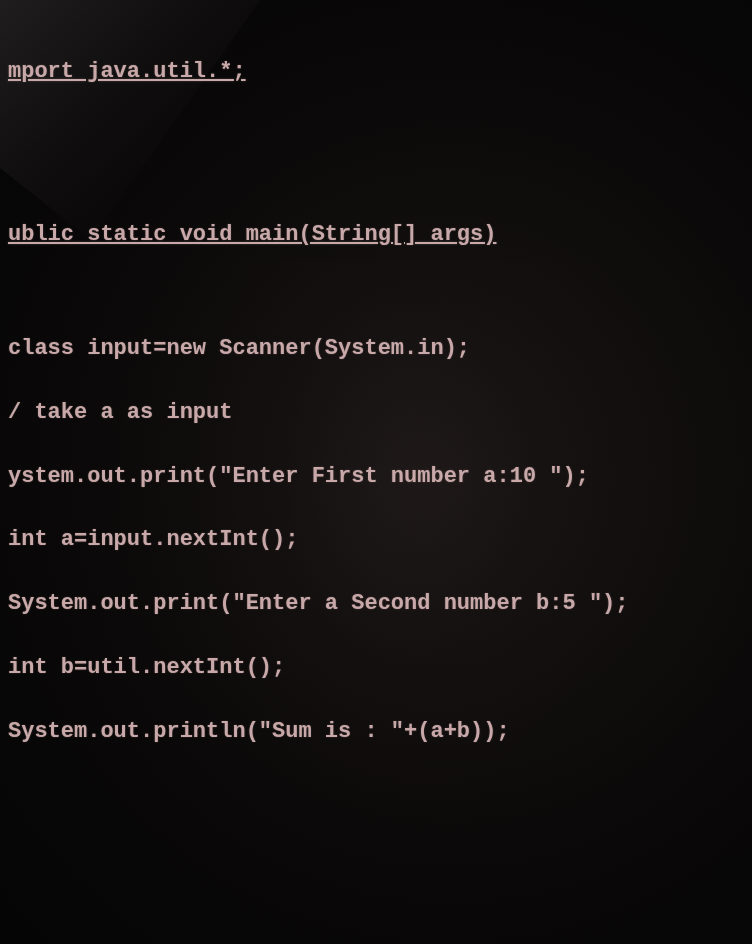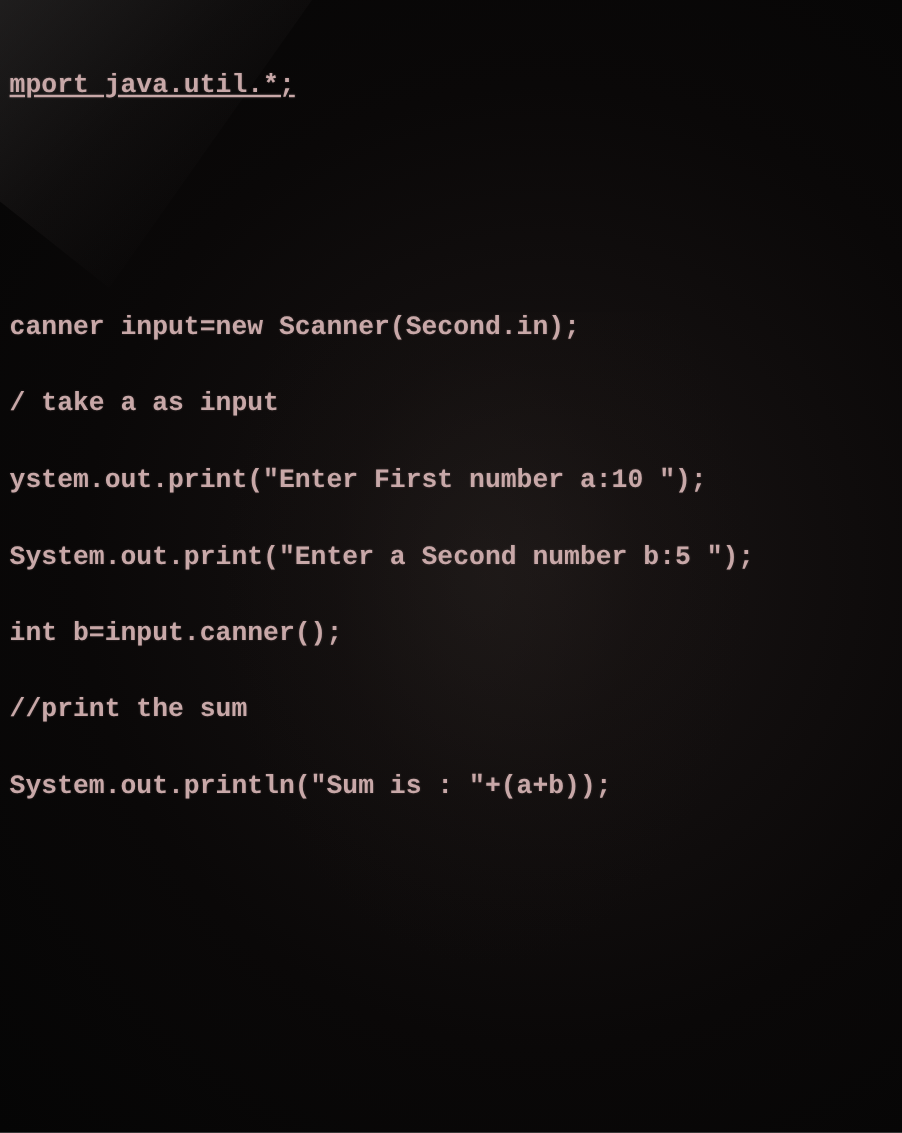--- a/index.html
+++ b/index.html
@@ -60,27 +60,28 @@
 </head>
 <body>
 
 <div class="glare"></div>
 <div class="reflection"></div>
 
 <div class="code-container">
 <span class="code-line first-set">mport java.util.*;</span>
 <span class="code-line first-set"></span>
 <span class="code-line first-set"></span>
+<span class="code-line first-set">ublic static void main(String[] args)</span>
 <span class="code-line first-set"></span>
-<span class="code-line">canner input=new Scanner(Second.in);</span>
+<span class="code-line">class input=new Scanner(System.in);</span>
 <span class="code-line">/ take a as input</span>
 <span class="code-line">ystem.out.print("Enter First number a:10 ");</span>
+<span class="code-line">int a=input.nextInt();</span>
 <span class="code-line">System.out.print("Enter a Second number b:5 ");</span>
-<span class="code-line">int b=input.canner();</span>
-<span class="code-line">//print the sum</span>
+<span class="code-line">int b=util.nextInt();</span>
 <span class="code-line">System.out.println("Sum is : "+(a+b));</span>
 
 
 
 
 
 
 
 
 

